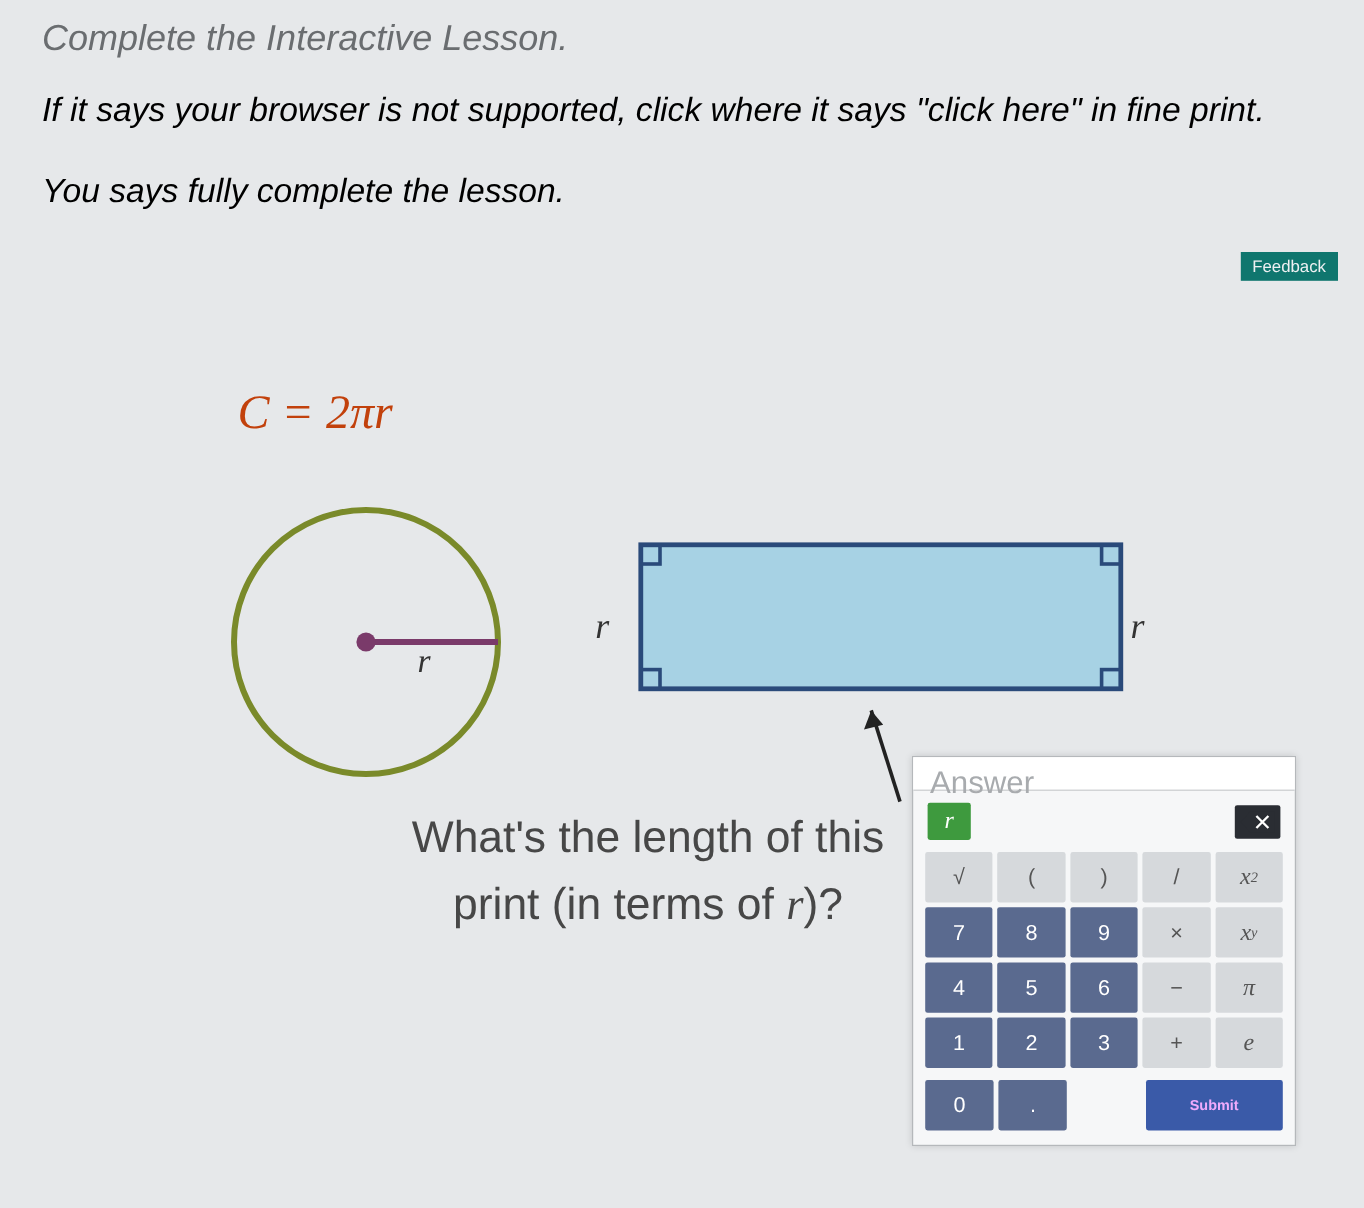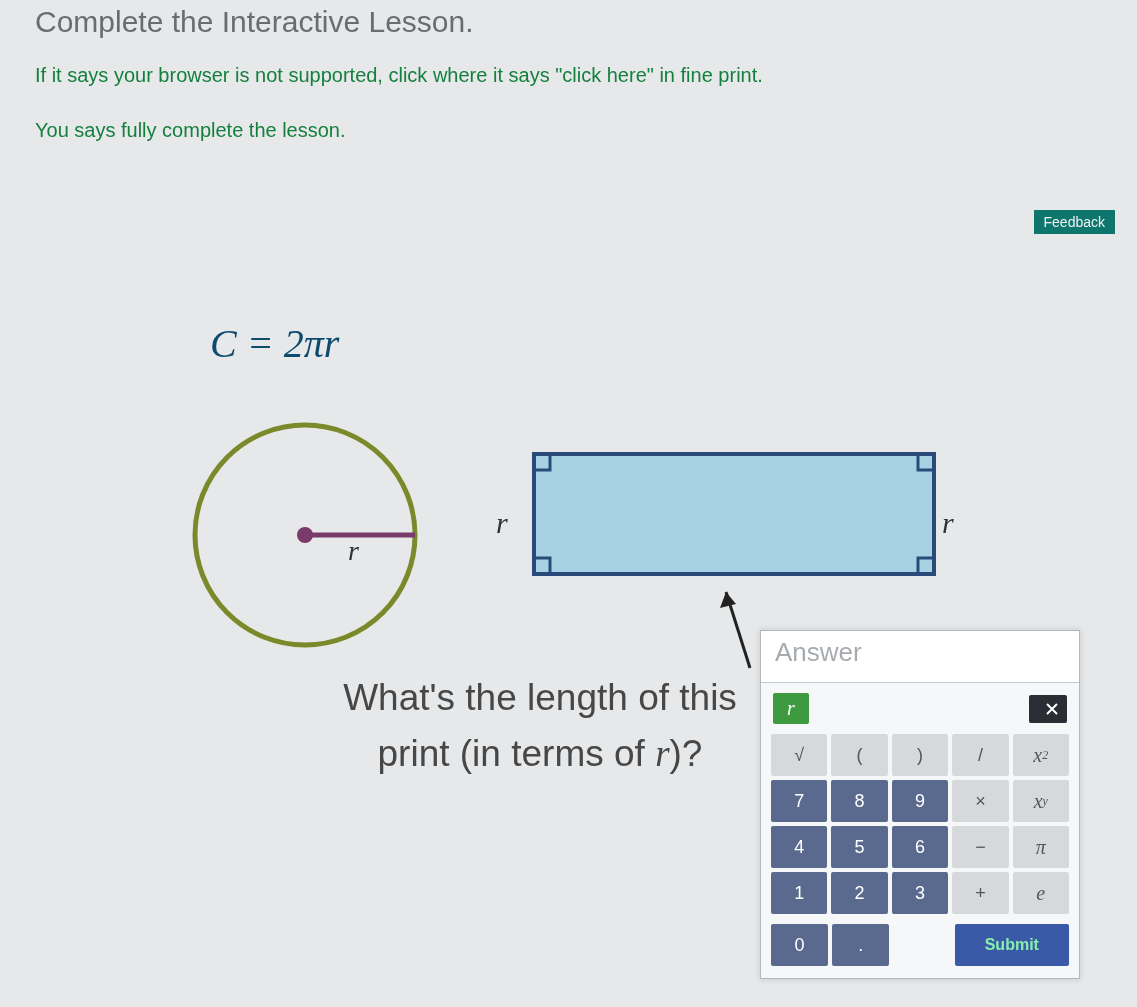--- a/index.html
+++ b/index.html
@@ -8,31 +8,32 @@
     padding: 0;
     width: 1137px;
     height: 1007px;
     background: #e6e8ea;
     font-family: "Segoe UI", "Helvetica Neue", Arial, sans-serif;
     color: #3a3a3a;
     position: relative;
     overflow: hidden;
   }
   .instructions {
-    padding: 5px 35px 10px 35px;
+    padding: 16px 35px 10px 35px;
+    font-style: italic;
   }
   .instructions h2 {
     font-size: 30px;
     font-weight: 500;
     color: #6a6d70;
     margin: 0 0 22px 0;
   }
   .instructions p {
-    font-size: 20px;
-    color: #15803d;
+    font-size: 28px;
+    color: #000000;
     margin: 0 0 26px 0;
     line-height: 1.45;
   }
   .feedback-btn {
     position: absolute;
     right: 22px;
     top: 210px;
     background: #0f766e;
     color: #eef0f2;
     font-size: 14px;
@@ -40,26 +41,26 @@
     border: none;
     cursor: pointer;
   }
   .lesson-stage {
     position: absolute;
     left: 0; right: 0;
     top: 320px;
   }
   .formula {
     position: absolute;
-    left: 210px;
+    left: 198px;
     top: 0;
     font-family: "Times New Roman", serif;
     font-size: 40px;
     font-style: italic;
-    color: #0c4a6e;
+    color: #c2410c;
   }
   .circle-wrap {
     position: absolute;
     left: 180px;
     top: 90px;
   }
   .rect-wrap {
     position: absolute;
     left: 530px;
     top: 130px;
@@ -105,21 +106,21 @@
   .keypad {
     position: absolute;
     left: 760px;
     top: 310px;
     width: 320px;
     background: #f6f7f8;
     border: 1px solid #b5b8bb;
     box-shadow: 0 0 6px rgba(0,0,0,0.15);
   }
   .keypad-display {
-    height: 52px;
+    height: 28px;
     background: #fff;
     border-bottom: 1px solid #c7cacd;
     font-size: 26px;
     color: #a8abae;
     padding: 6px 14px;
     font-family: Arial, sans-serif;
   }
   .keypad-input-row {
     display: flex;
     align-items: center;
@@ -173,22 +174,22 @@
   .key.fn sup { font-size: 12px; font-style: italic; }
   .key.empty { background: transparent; cursor: default; }
   .submit-row {
     display: grid;
     grid-template-columns: 1fr 1fr 1fr 2fr;
     gap: 4px;
     padding: 0 10px 12px 10px;
   }
   .submit-row .key.submit {
     background: #3a5aa8;
-    color: #86efac;
-    font-size: 16px;
+    color: #f0abfc;
+    font-size: 12px;
     font-weight: 600;
   }
 </style>
 </head>
 <body>
 
 <div class="instructions">
   <h2>Complete the Interactive Lesson.</h2>
   <p>If it says your browser is not supported, click where it says "click here" in fine print.</p>
   <p>You says fully complete the lesson.</p>

